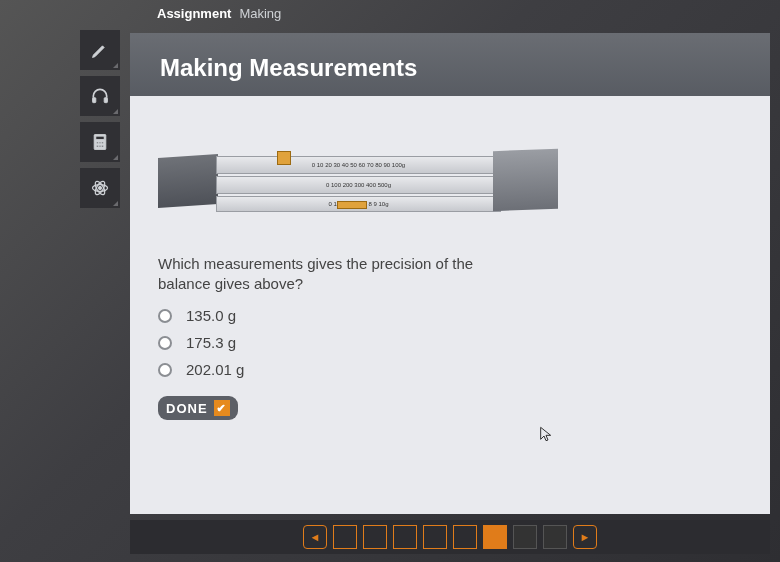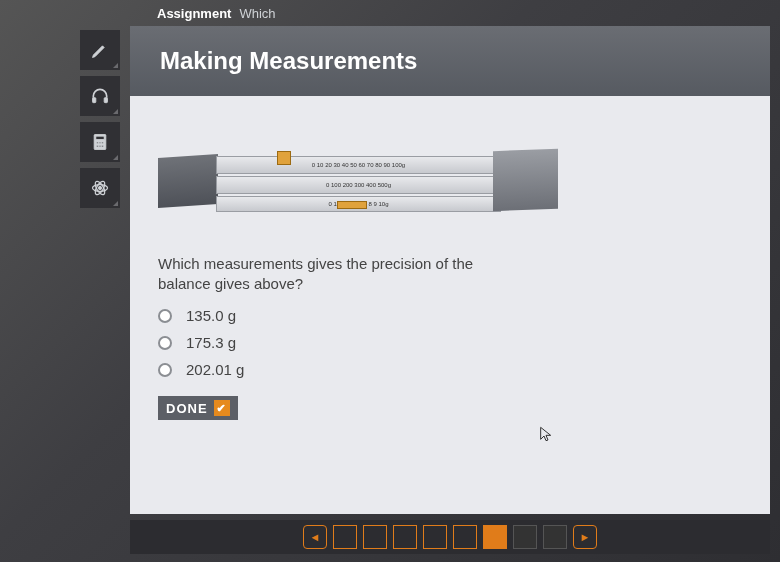--- a/index.html
+++ b/index.html
@@ -11,21 +11,21 @@
   .tab { color:#cfd2d6; padding:4px 2px; }
   .tab.active { color:#ffffff; font-weight:bold; }
 
   
   .rail { position:absolute; left:80px; top:30px; width:40px; display:flex; flex-direction:column; gap:6px; }
   .rail-btn { width:40px; height:40px; background:#303034; display:flex; align-items:center; justify-content:center; color:#cfd2d6; position:relative; cursor:pointer; }
   .rail-btn::after { content:""; position:absolute; right:2px; bottom:2px; width:0;height:0;border-left:5px solid transparent;border-bottom:5px solid #6a6a6e;}
   .rail-btn svg { width:20px; height:20px; fill:#cfd2d6; stroke:#cfd2d6; }
 
   
-  .header { position:absolute; left:130px; top:26px; right:10px; height:70px; background:linear-gradient(#6a6d73,#565a61); display:flex; align-items:center; padding-left:30px; }
+  .header { position:absolute; left:130px; top:33px; right:10px; height:70px; background:linear-gradient(#6a6d73,#565a61); display:flex; align-items:center; padding-left:30px; }
   .header h1 { color:#fff; font-size:24px; font-weight:bold; }
 
   
   .panel { position:absolute; left:130px; top:96px; right:10px; bottom:48px; background:#e9eaee; padding:20px 28px; color:#3a3a3a; }
 
   
   .balance { position:relative; width:400px; height:110px; margin:10px 0 18px 0; }
   .balance .leftblock { position:absolute; left:0; top:30px; width:60px; height:50px; background:linear-gradient(#6f7278,#4e5158); transform:skewY(-4deg); }
   .balance .rightblock { position:absolute; right:0; top:24px; width:65px; height:60px; background:linear-gradient(#9a9da3,#6c6f76); transform:skewY(-2deg); }
   .beam { position:absolute; left:58px; width:285px; height:18px; background:linear-gradient(#e8e9ec,#c7c9ce); border:1px solid #9a9da3; font-size:6px; color:#333; display:flex; align-items:center; justify-content:space-around; padding:0 4px; }
@@ -34,21 +34,21 @@
   .beam3 { top:70px; height:16px; }
   .beam .rider { position:absolute; top:-6px; width:14px; height:14px; background:#e0a23c; border:1px solid #9c6a12; }
   .beam1 .rider { left:60px; }
   .beam3 .rider { left:120px; top:4px; height:8px; width:30px; }
   .beam span { white-space:nowrap; }
 
   .question { font-size:15px; color:#444; line-height:1.3; margin-bottom:14px; max-width:340px;}
   .options { display:flex; flex-direction:column; gap:10px; margin-bottom:18px;text-align:center; }
   .opt { display:flex; align-items:center; gap:14px; font-size:15px; color:#444; cursor:pointer;}
   .opt .radio { width:14px; height:14px; border:2px solid #8b8e93; border-radius:50%; background:#fff;}
-  .done { display:inline-flex; align-items:center; gap:6px; background:#5c5f66; color:#fff; font-weight:bold; font-size:13px; padding:4px 8px; letter-spacing:1px; cursor:pointer;}
+  .done { display:inline-flex; align-items:center; gap:6px; background:#5c5f66; color:#fff; font-weight:bold; font-size:13px; padding:4px 8px; letter-spacing:1px; cursor:pointer;border-radius:9px;}
   .done .chk { width:16px;height:16px;background:#e68a1e; display:flex;align-items:center;justify-content:center;color:#fff;font-size:11px;}
 
   
   .bottom { position:absolute; left:130px; right:10px; bottom:8px; height:34px; background:#2c2c30; display:flex; align-items:center; justify-content:center; gap:6px; padding:0 10px;}
   .nav-btn { width:24px; height:24px; border:1px solid #e07c1a; background:#2c2c30; display:flex; align-items:center; justify-content:center; color:#e07c1a; font-size:11px; cursor:pointer;}
   .nav-btn.prev, .nav-btn.next { border-radius:4px; }
   .pg { width:24px;height:24px; border:1px solid #e07c1a; background:#2c2c30; cursor:pointer;}
   .pg.current { background:#e07c1a; }
   .pg.disabled { border-color:#555; background:#333; cursor:default;}
 
@@ -56,21 +56,21 @@
   .cursor { position:absolute; left:538px; top:426px; color:#333; }
   .cursor svg{width:16px;height:16px;fill:none;stroke:#333;stroke-width:1.5;}
 </style>
 </head>
 <body>
 
 <div class="screen">
 
   <div class="tabs">
     <div class="tab active">Assignment</div>
-    <div class="tab">Which</div>
+    <div class="tab">Making</div>
   </div>
 
   <div class="rail">
     <div class="rail-btn">
       <svg viewBox="0 0 24 24">
           <path d="M3 21l3-1 11-11-2-2L4 18l-1 3z" fill="#cfd2d6"></path>
         </svg>
     </div>
     <div class="rail-btn">
       <svg viewBox="0 0 24 24">

